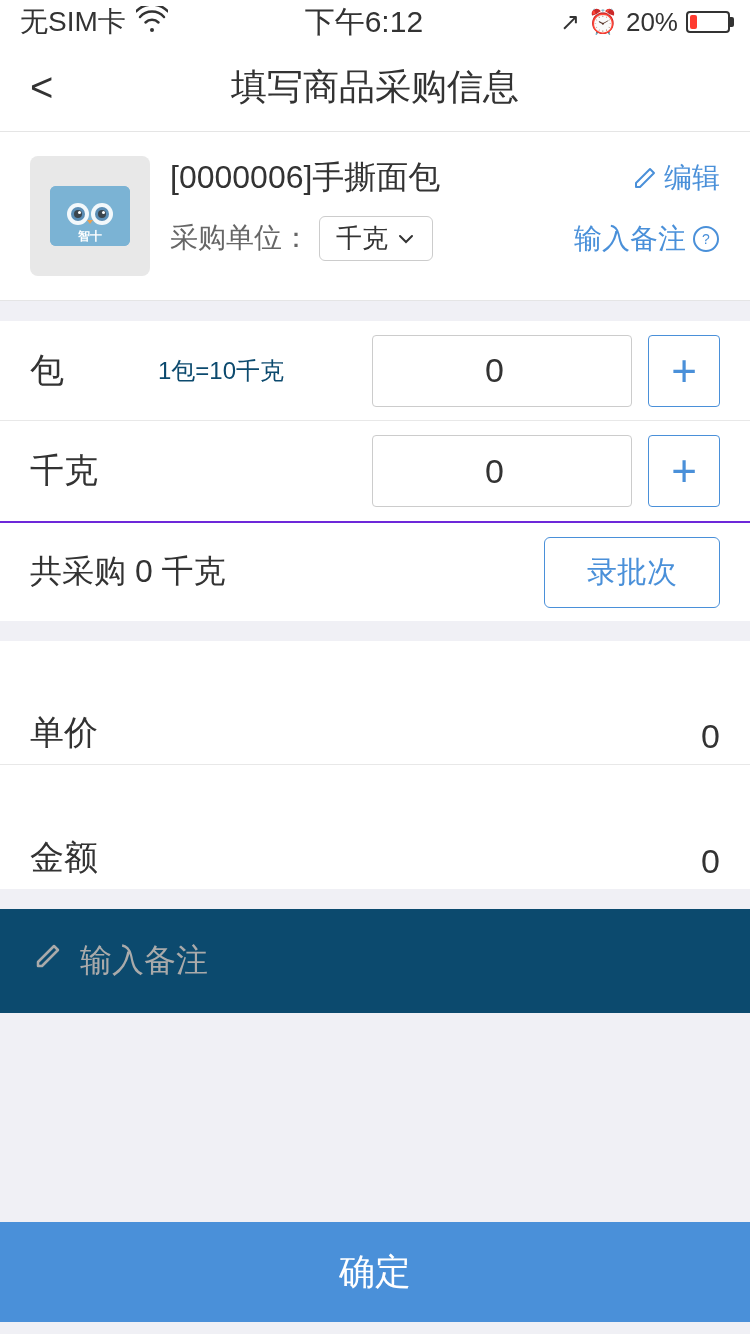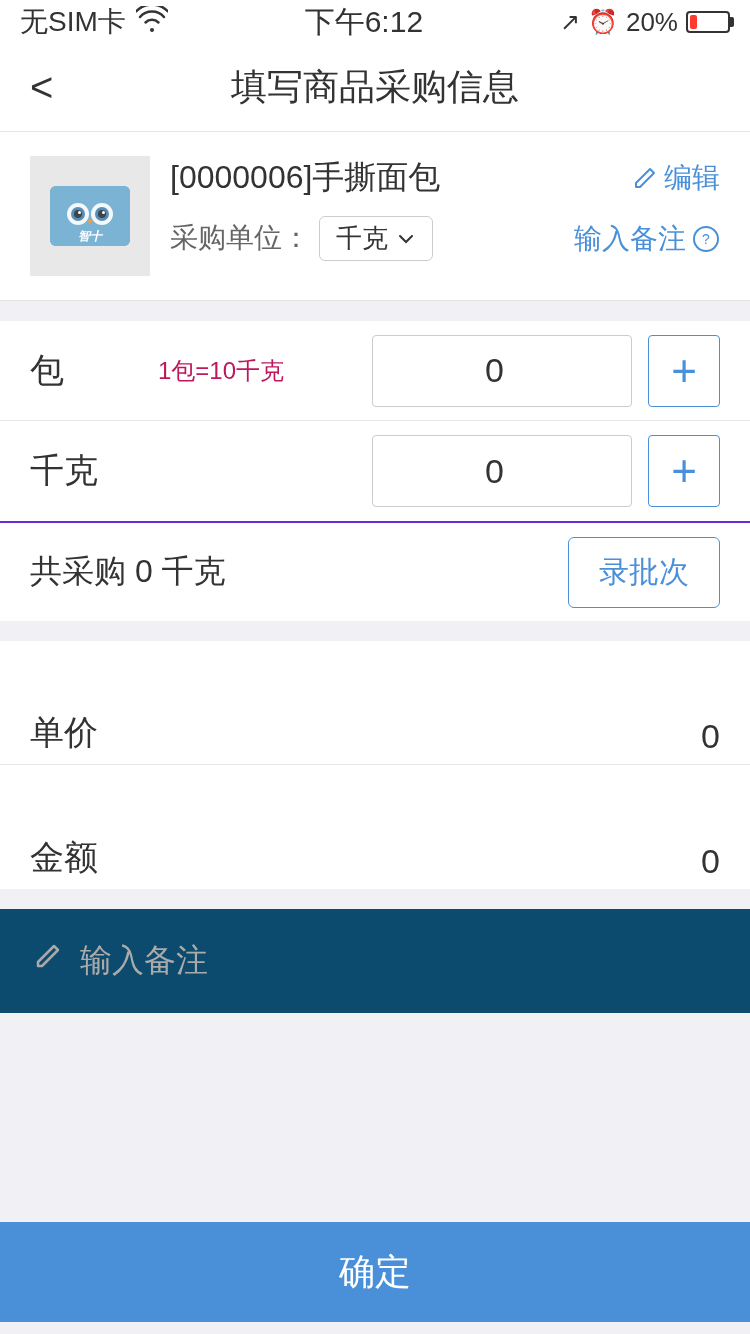--- a/index.html
+++ b/index.html
@@ -72,27 +72,26 @@
       padding: 24px 30px;
       display: flex;
       align-items: flex-start;
       gap: 20px;
       border-bottom: 1px solid #e5e5e5;
     }
     .product-image {
       width: 120px;
       height: 120px;
       background: #e8e8e8;
-      border-radius: 0;
+      border-radius: 8px;
       display: flex;
       align-items: center;
       justify-content: center;
       flex-shrink: 0;
       overflow: hidden;
-      font-style: italic;
     }
     .product-logo {
       width: 80px;
       height: 60px;
       background: #7bb3d4;
       border-radius: 6px;
       display: flex;
       align-items: center;
       justify-content: center;
       color: #fff;
@@ -161,21 +160,21 @@
       border-bottom: 1px solid #e8e8e8;
     }
     .input-row:last-child { border-bottom: none; }
     .input-label {
       font-size: 34px;
       color: #333;
       min-width: 120px;
     }
     .input-sub-label {
       font-size: 24px;
-      color: #be185d;
+      color: #0c4a6e;
       margin-left: 8px;
     }
     .input-field-wrap {
       flex: 1;
       display: flex;
       align-items: center;
       justify-content: flex-end;
       gap: 16px;
     }
     .number-input {
@@ -211,21 +210,21 @@
       align-items: center;
       justify-content: space-between;
       padding: 0 30px;
       height: 100px;
       border-top: 2px solid #6d28d9;
     }
     .total-text { font-size: 32px; color: #333; }
     .batch-btn {
       border: 1px solid #4a90d9;
       border-radius: 6px;
-      padding: 14px 30px;
+      padding: 14px 42px;
       color: #4a90d9;
       font-size: 30px;
       background: #fff;
       cursor: pointer;
     }
 
     
     .price-section {
       background: #fff;
       margin-top: 0;

